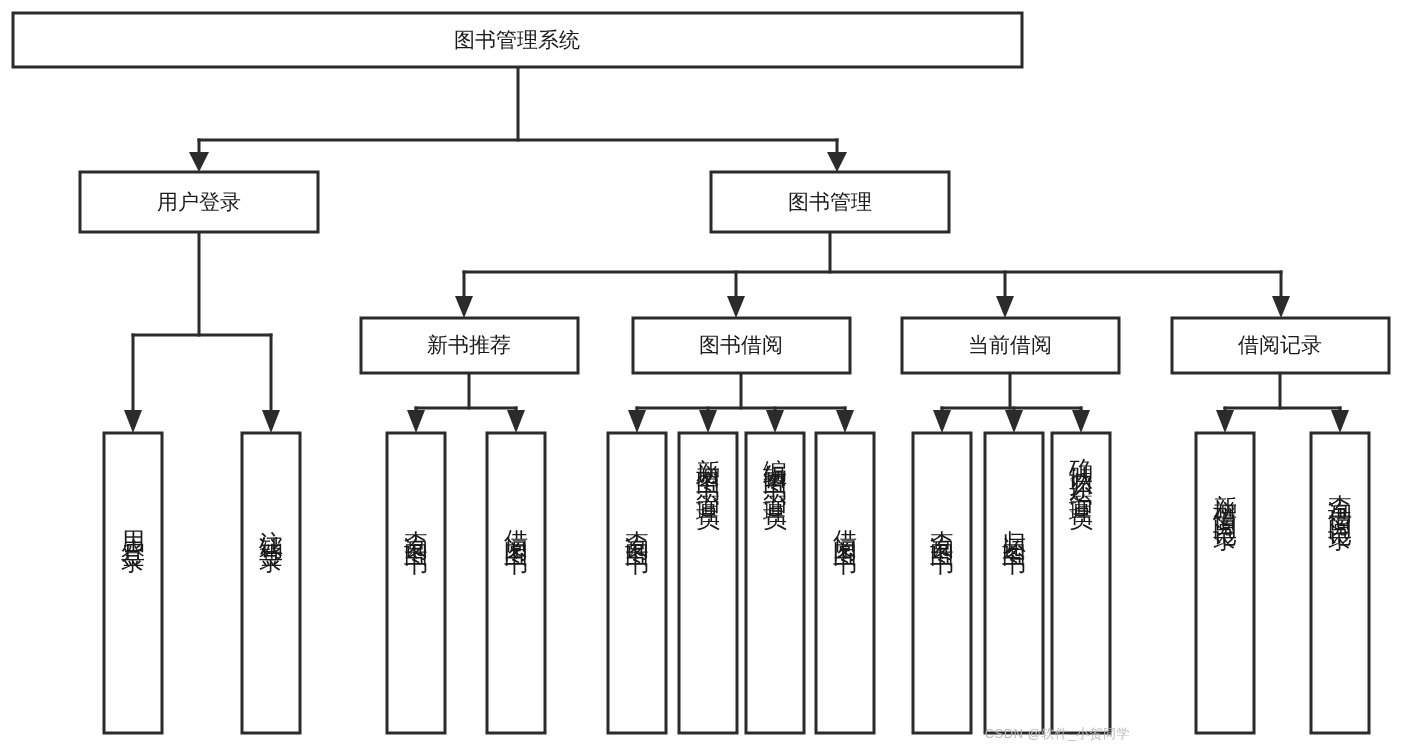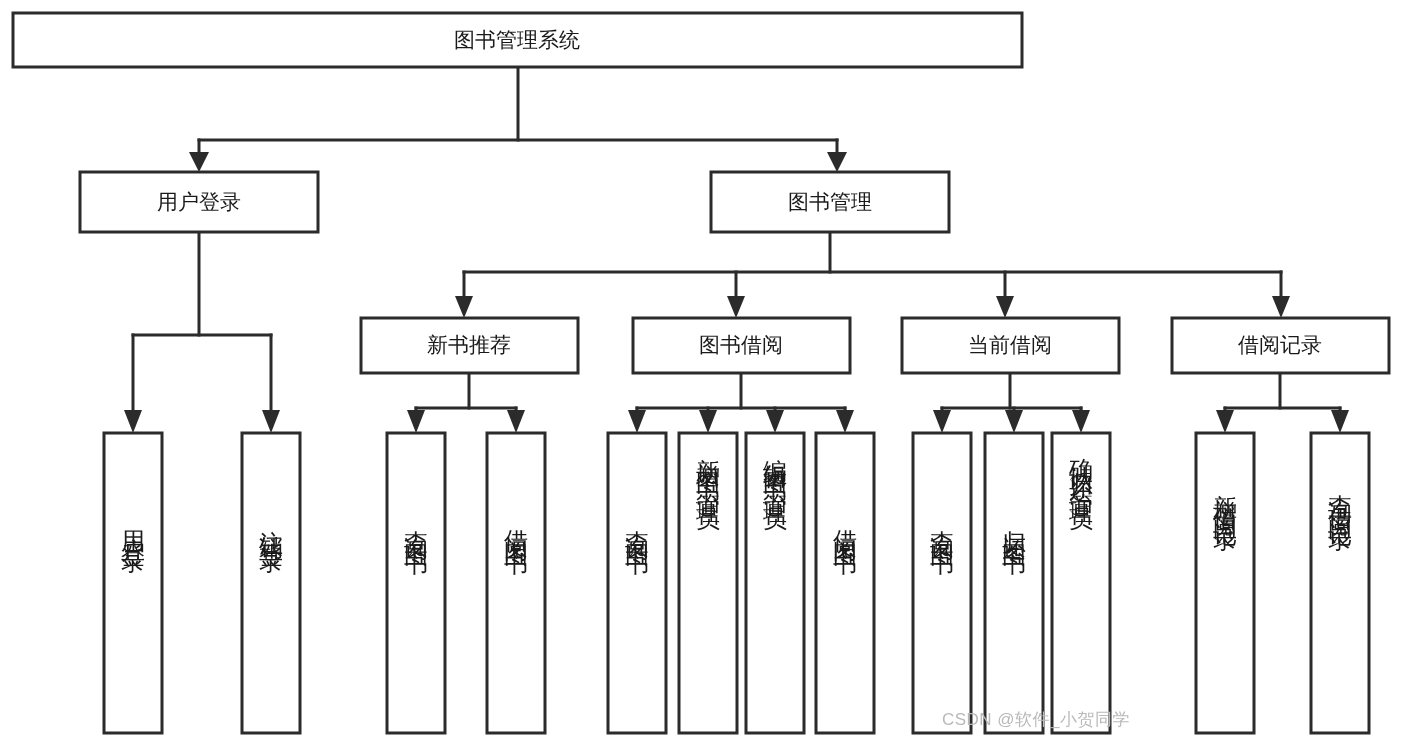--- a/index.html
+++ b/index.html
@@ -45,23 +45,23 @@
   .node-label-h {
     font-family: "Liberation Sans", "DejaVu Sans", sans-serif;
     font-size: 21px;
     fill: #1a1a1a;
     text-anchor: middle;
     dominant-baseline: middle;
   }
   .watermark {
     position: absolute;
     right: 8px;
-    bottom: 16px;
+    bottom: 4px;
     font-family: "Liberation Sans", "DejaVu Sans", sans-serif;
-    font-size: 17px;
+    font-size: 13px;
     color: #b9b9b9;
     white-space: nowrap;
     letter-spacing: 0.5px;
     pointer-events: none;
   }
 </style>
 </head>
 <body>
 
 <div id="diagram-root">

